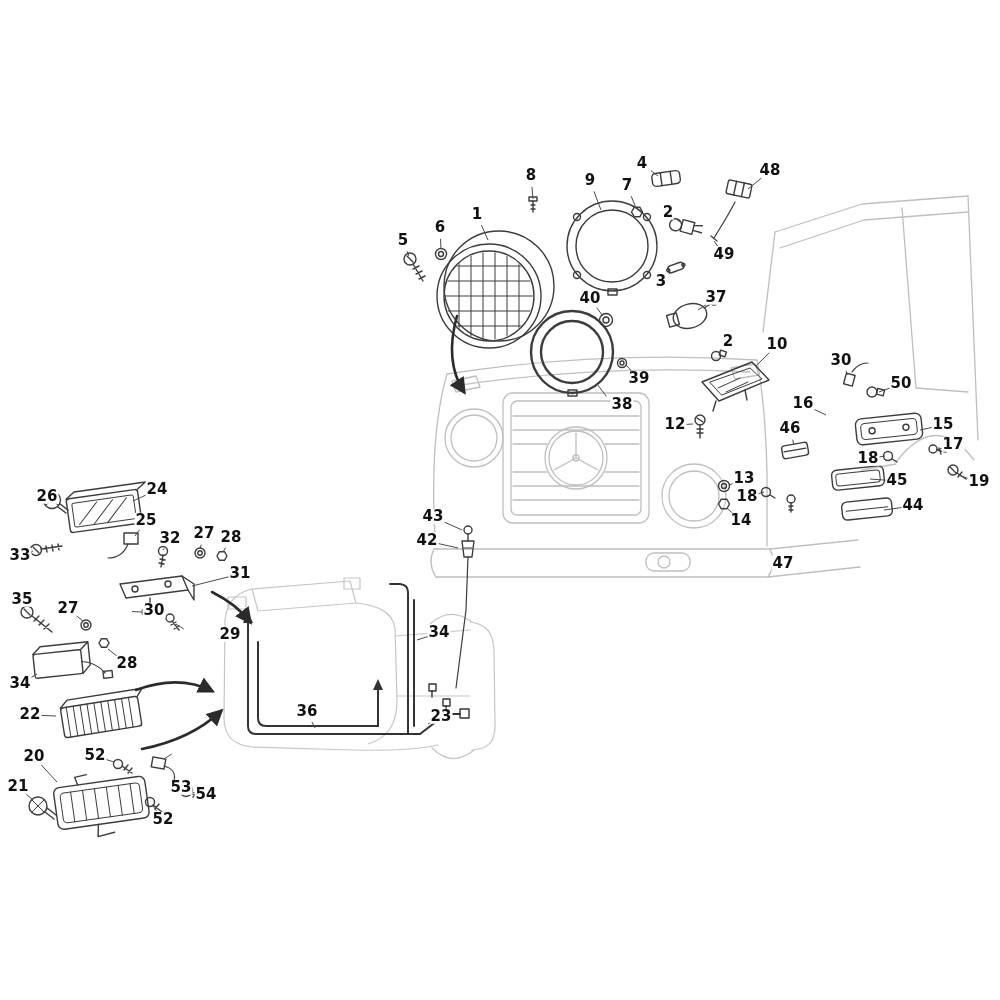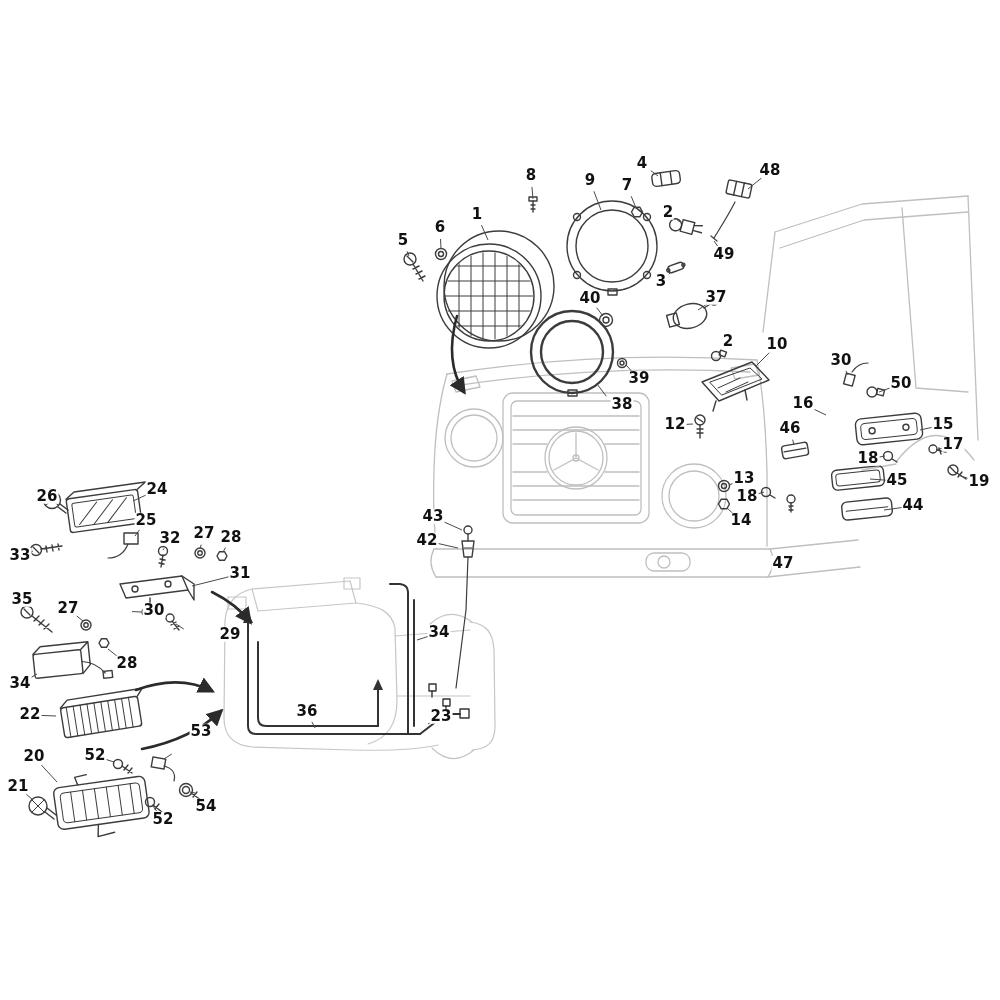--- a/index.html
+++ b/index.html
@@ -554,18 +554,18 @@
       <span class="part-label" style="left: 127px; top: 664px;">28</span>
       <span class="part-label" style="left: 20px; top: 684px;">34</span>
       <span class="part-label" style="left: 433px; top: 517px;">43</span>
       <span class="part-label" style="left: 427px; top: 541px;">42</span>
       <span class="part-label" style="left: 439px; top: 633px;">34</span>
       <span class="part-label" style="left: 30px; top: 715px;">22</span>
       <span class="part-label" style="left: 307px; top: 712px;">36</span>
       <span class="part-label" style="left: 441px; top: 717px;">23</span>
       <span class="part-label" style="left: 34px; top: 757px;">20</span>
       <span class="part-label" style="left: 95px; top: 756px;">52</span>
-      <span class="part-label" style="left: 181px; top: 732px; margin-left: 20px;">53</span>
+      <span class="part-label" style="left: 181px; top: 788px;">53</span>
       <span class="part-label" style="left: 18px; top: 787px;">21</span>
-      <span class="part-label" style="left: 206px; top: 795px; margin-top: 12px;">54</span>
+      <span class="part-label" style="left: 206px; top: 795px;">54</span>
       <span class="part-label" style="left: 163px; top: 820px;">52</span>
     </div>
 </div>
 
 </body></html>

